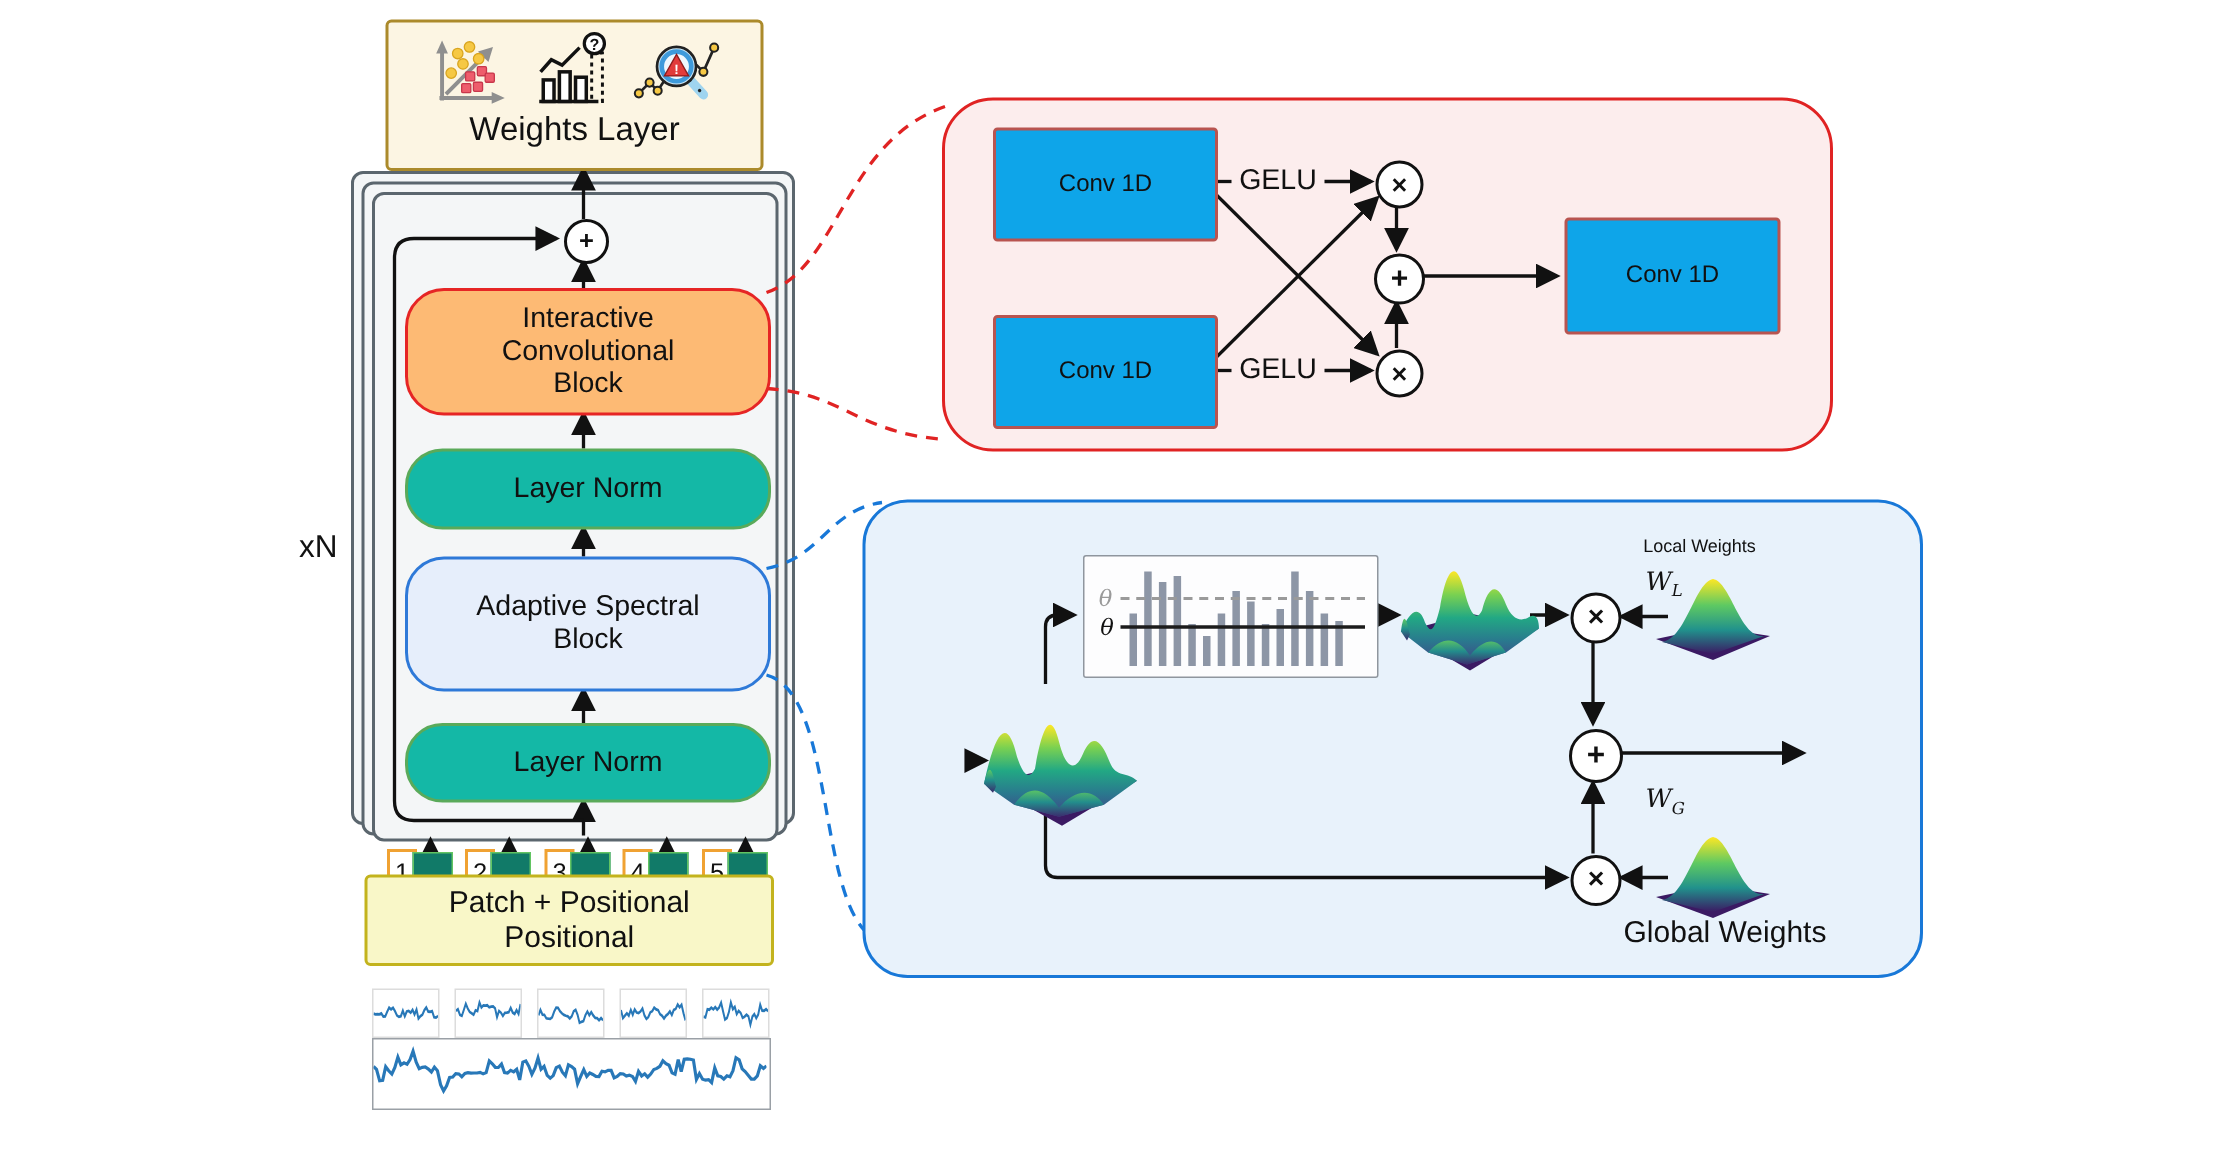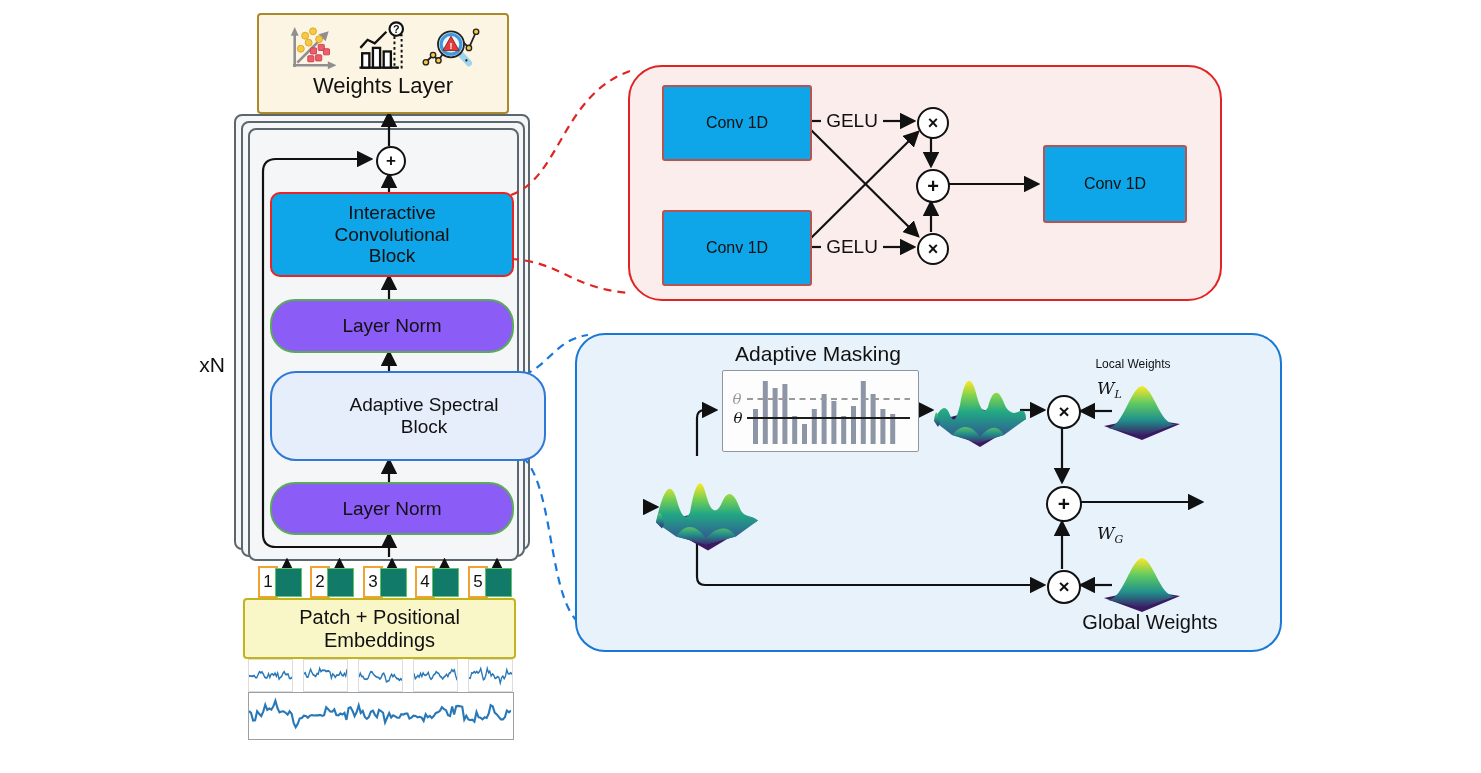--- a/index.html
+++ b/index.html
@@ -7,23 +7,23 @@
   #canvas{position:relative;width:1481px;height:773px;background:#fff;overflow:hidden;}
   .abs{position:absolute;}
   
   .card{position:absolute;background:#f4f6f7;border:2.3px solid #5b666e;border-radius:8px;z-index:1;}
   .panel{position:absolute;z-index:1;}
   .panel.red{background:#fceded;border:2.6px solid #e02323;border-radius:34px;}
   .panel.blue{background:#e8f2fb;border:2.6px solid #1878d8;border-radius:30px;}
   
   .blk{position:absolute;display:flex;flex-direction:column;align-items:center;justify-content:center;
        text-align:center;z-index:3;line-height:1.14;font-size:19px;}
-  .blk.icb{background:#0ea5e9;border:2.4px solid #e62525;border-radius:10px;}
-  .blk.ln{background:#8b5cf6;border:2.2px solid #5aaa5a;border-radius:25px;}
-  .blk.asb{background:#e6eefb;border:2.4px solid #2e79d8;border-radius:26px;padding-left:32px;}
+  .blk.icb{background:#fdba74;border:2.4px solid #e62525;border-radius:26px;}
+  .blk.ln{background:#14b8a6;border:2.2px solid #5aaa5a;border-radius:25px;}
+  .blk.asb{background:#e6eefb;border:2.4px solid #2e79d8;border-radius:26px;}
   .blk.conv{background:#0ea5e9;border:2px solid #b85450;border-radius:3px;font-size:16px;}
   .blk.fftbox{background:#d8e6fa;border:2.3px solid #23282e;border-radius:10px;font-size:21px;}
   .blk.head{background:#fcf5e3;border:2.6px solid #ab8a2b;border-radius:4px;}
   .blk.embed{background:#f9f7c8;border:2.4px solid #c3b31d;border-radius:4px;font-size:20px;}
   .blk.maskbox{background:#fdfdfe;border:1.6px solid #8f969e;border-radius:2px;}
   
   .node{position:absolute;background:#fff;border:2.3px solid #111;border-radius:50%;
         display:flex;align-items:center;justify-content:center;font-weight:bold;z-index:3;}
   
   .lbl{position:absolute;display:flex;align-items:center;justify-content:center;
@@ -204,23 +204,23 @@
   <div class="patchsq" style="left:275px;top:568px;width:25px;height:27px"></div>
   <div class="patchnum" style="left:310px;top:566px;width:16px;height:28px">2</div>
   <div class="patchsq" style="left:327px;top:568px;width:25px;height:27px"></div>
   <div class="patchnum" style="left:363px;top:566px;width:16px;height:28px">3</div>
   <div class="patchsq" style="left:380px;top:568px;width:25px;height:27px"></div>
   <div class="patchnum" style="left:415px;top:566px;width:16px;height:28px">4</div>
   <div class="patchsq" style="left:432px;top:568px;width:25px;height:27px"></div>
   <div class="patchnum" style="left:468px;top:566px;width:16px;height:28px">5</div>
   <div class="patchsq" style="left:485px;top:568px;width:25px;height:27px"></div>
 
-  <div class="blk embed" style="left:243px;top:598px;width:269px;height:57px">
+  <div class="blk embed" style="left:243px;top:583px;width:269px;height:57px">
     <div>Patch + Positional</div>
-    <div>Embeddings</div>
+    <div>Positional</div>
   </div>
 
   <div class="wavetile" style="left:248px;top:659px;width:43px;height:31px">
     <svg class="wave" width="43" height="31" viewBox="0 0 100 50" preserveAspectRatio="none">
         <polyline fill="none" stroke="#2878b8" stroke-width="3" points="0.0,25.3 3.0,26.1 6.1,25.9 9.1,26.2 12.1,25.1 15.2,28.5 18.2,28.4 21.2,23.3 24.2,19.0 27.3,20.8 30.3,19.2 33.3,22.8 36.4,27.4 39.4,28.9 42.4,28.2 45.5,22.1 48.5,28.3 51.5,23.1 54.5,22.5 57.6,24.5 60.6,21.2 63.6,26.3 66.7,20.9 69.7,30.8 72.7,28.2 75.8,26.6 78.8,21.7 81.8,18.8 84.8,23.2 87.9,23.4 90.9,22.7 93.9,29.2 97.0,29.7 100.0,27.9"></polyline>
       </svg></div>
   <div class="wavetile" style="left:303px;top:659px;width:43px;height:31px">
     <svg class="wave" width="43" height="31" viewBox="0 0 100 50" preserveAspectRatio="none">
         <polyline fill="none" stroke="#2878b8" stroke-width="3" points="0.0,22.4 3.0,20.7 6.1,26.8 9.1,27.7 12.1,21.5 15.2,14.8 18.2,19.9 21.2,23.6 24.2,24.9 27.3,26.6 30.3,21.8 33.3,22.6 36.4,13.4 39.4,18.8 42.4,16.5 45.5,16.8 48.5,16.4 51.5,18.6 54.5,17.8 57.6,17.6 60.6,19.7 63.6,29.2 66.7,22.5 69.7,24.4 72.7,27.9 75.8,24.6 78.8,24.3 81.8,23.9 84.8,19.2 87.9,24.3 90.9,25.7 93.9,21.6 97.0,25.8 100.0,15.1"></polyline>
       </svg></div>
@@ -244,21 +244,20 @@
   <div class="blk conv" style="left:662px;top:85px;width:146px;height:72px">Conv 1D</div>
   <div class="blk conv" style="left:662px;top:210px;width:146px;height:72px">Conv 1D</div>
   <div class="blk conv" style="left:1043px;top:145px;width:140px;height:74px">Conv 1D</div>
   <div class="lbl" style="left:822px;top:108px;width:60px;height:26px;font-size:19px">GELU</div>
   <div class="lbl" style="left:822px;top:234px;width:60px;height:26px;font-size:19px">GELU</div>
   <div class="node" style="left:917px;top:107px;width:28px;height:28px;font-size:18px">×</div>
   <div class="node" style="left:917px;top:233px;width:28px;height:28px;font-size:18px">×</div>
   <div class="node" style="left:916px;top:169px;width:30px;height:30px;font-size:20px">+</div>
 
 
-  <div class="lbl" style="left:718px;top:341px;width:200px;height:26px;font-size:21px">Adaptive Masking</div>
   <div class="blk maskbox" style="left:722px;top:370px;width:195px;height:80px">
     <svg width="195" height="80" viewBox="0 0 195 80">
       <g id="mask-bars">
           <rect x="30.0" y="38" width="5" height="35" fill="#8d96a6"></rect>
           <rect x="39.8" y="10" width="5" height="63" fill="#8d96a6"></rect>
           <rect x="49.6" y="17" width="5" height="56" fill="#8d96a6"></rect>
           <rect x="59.4" y="13" width="5" height="60" fill="#8d96a6"></rect>
           <rect x="69.2" y="45" width="5" height="28" fill="#8d96a6"></rect>
           <rect x="79.0" y="53" width="5" height="20" fill="#8d96a6"></rect>
           <rect x="88.8" y="38" width="5" height="35" fill="#8d96a6"></rect>

